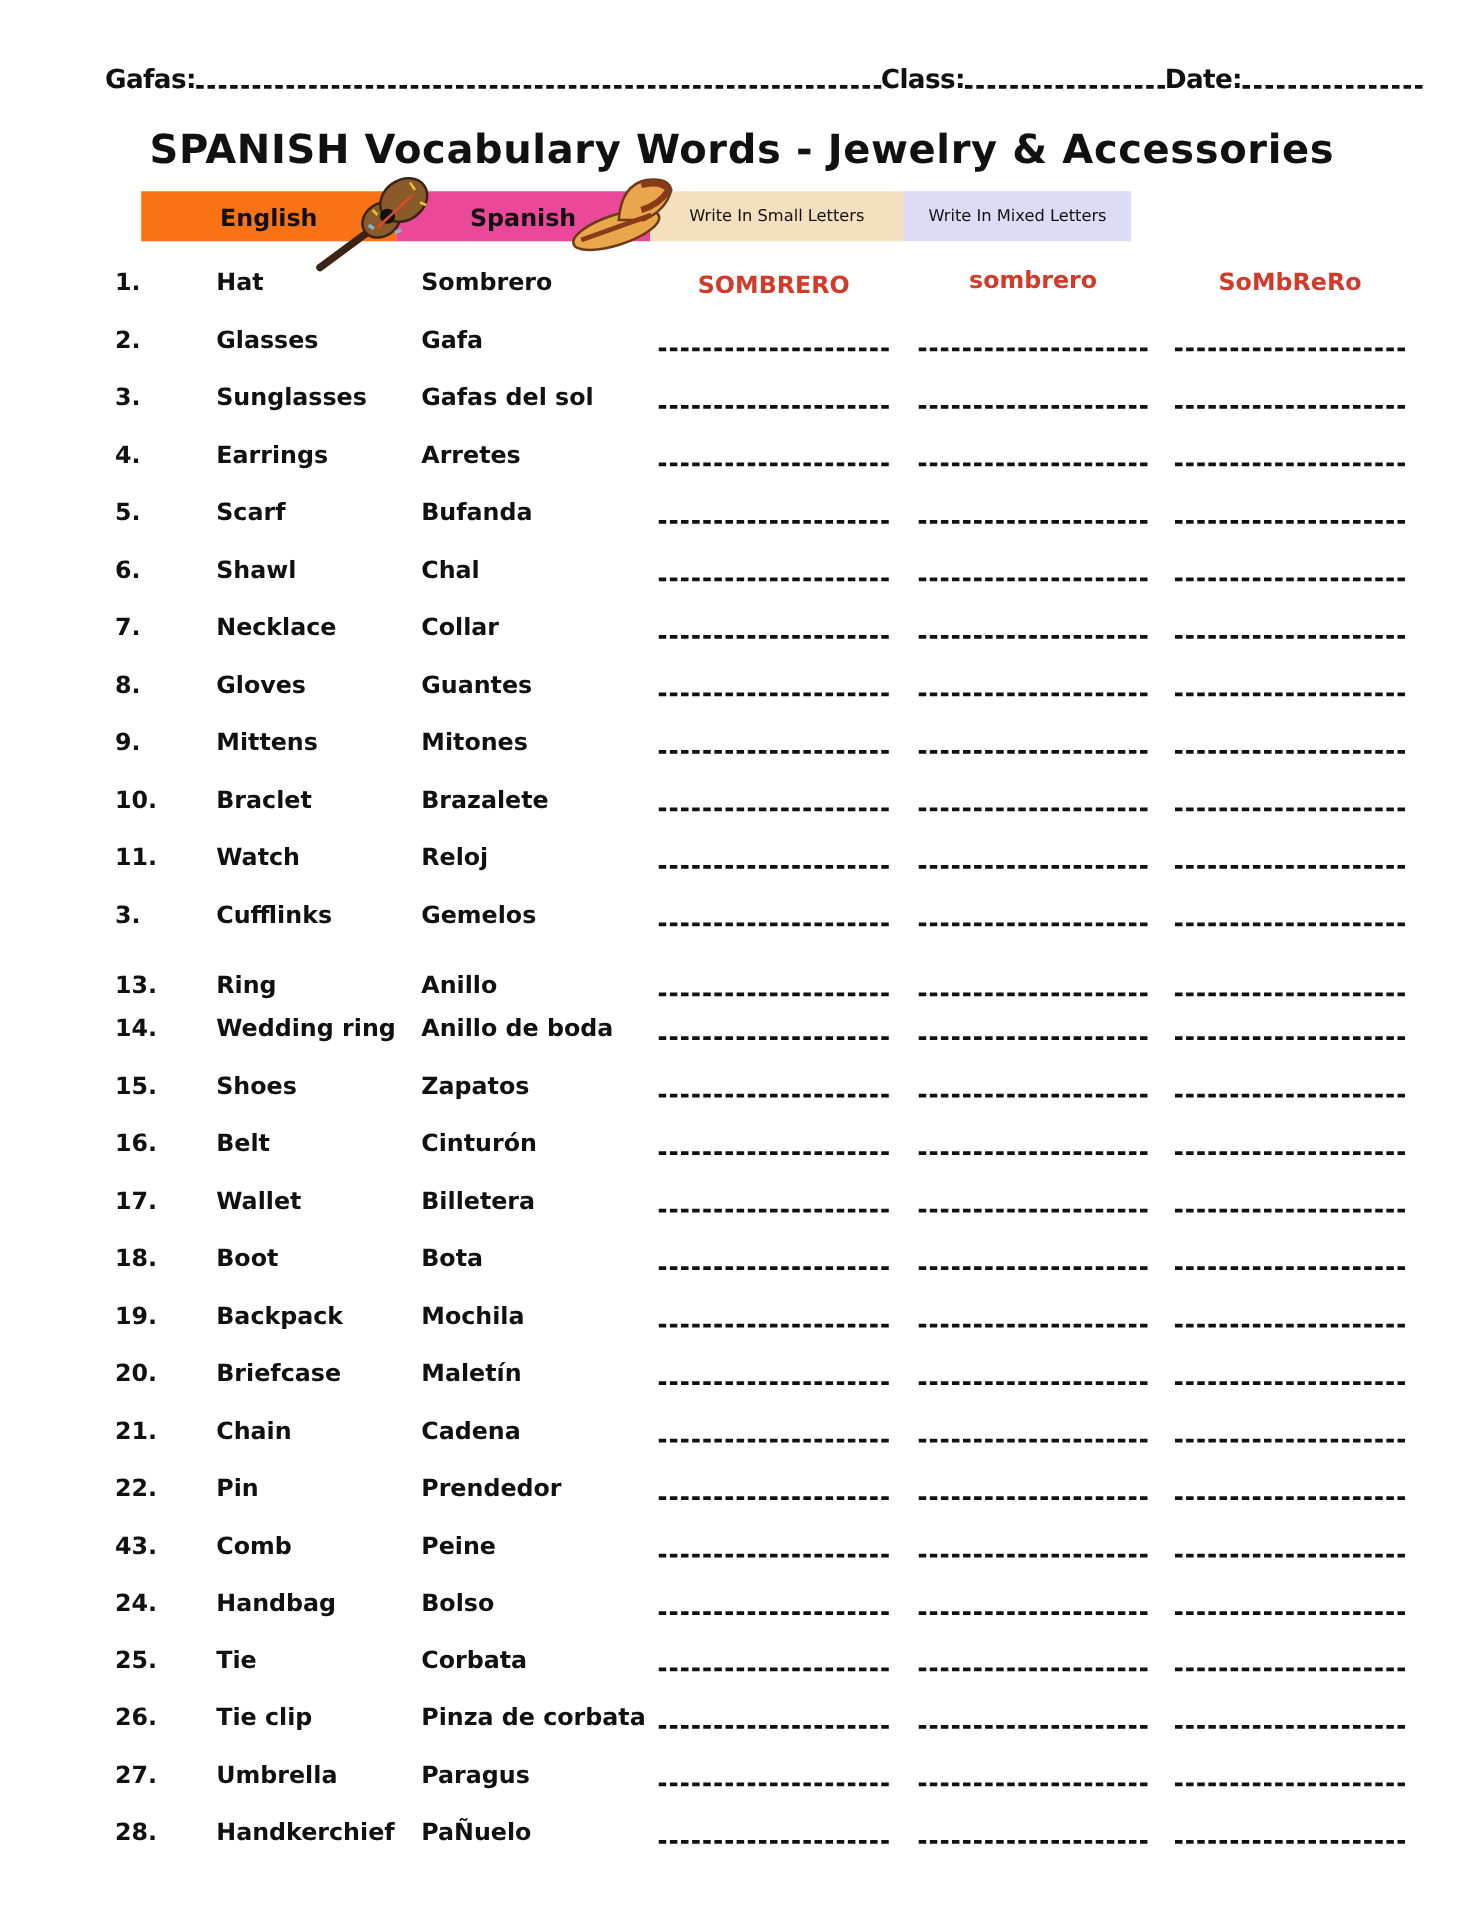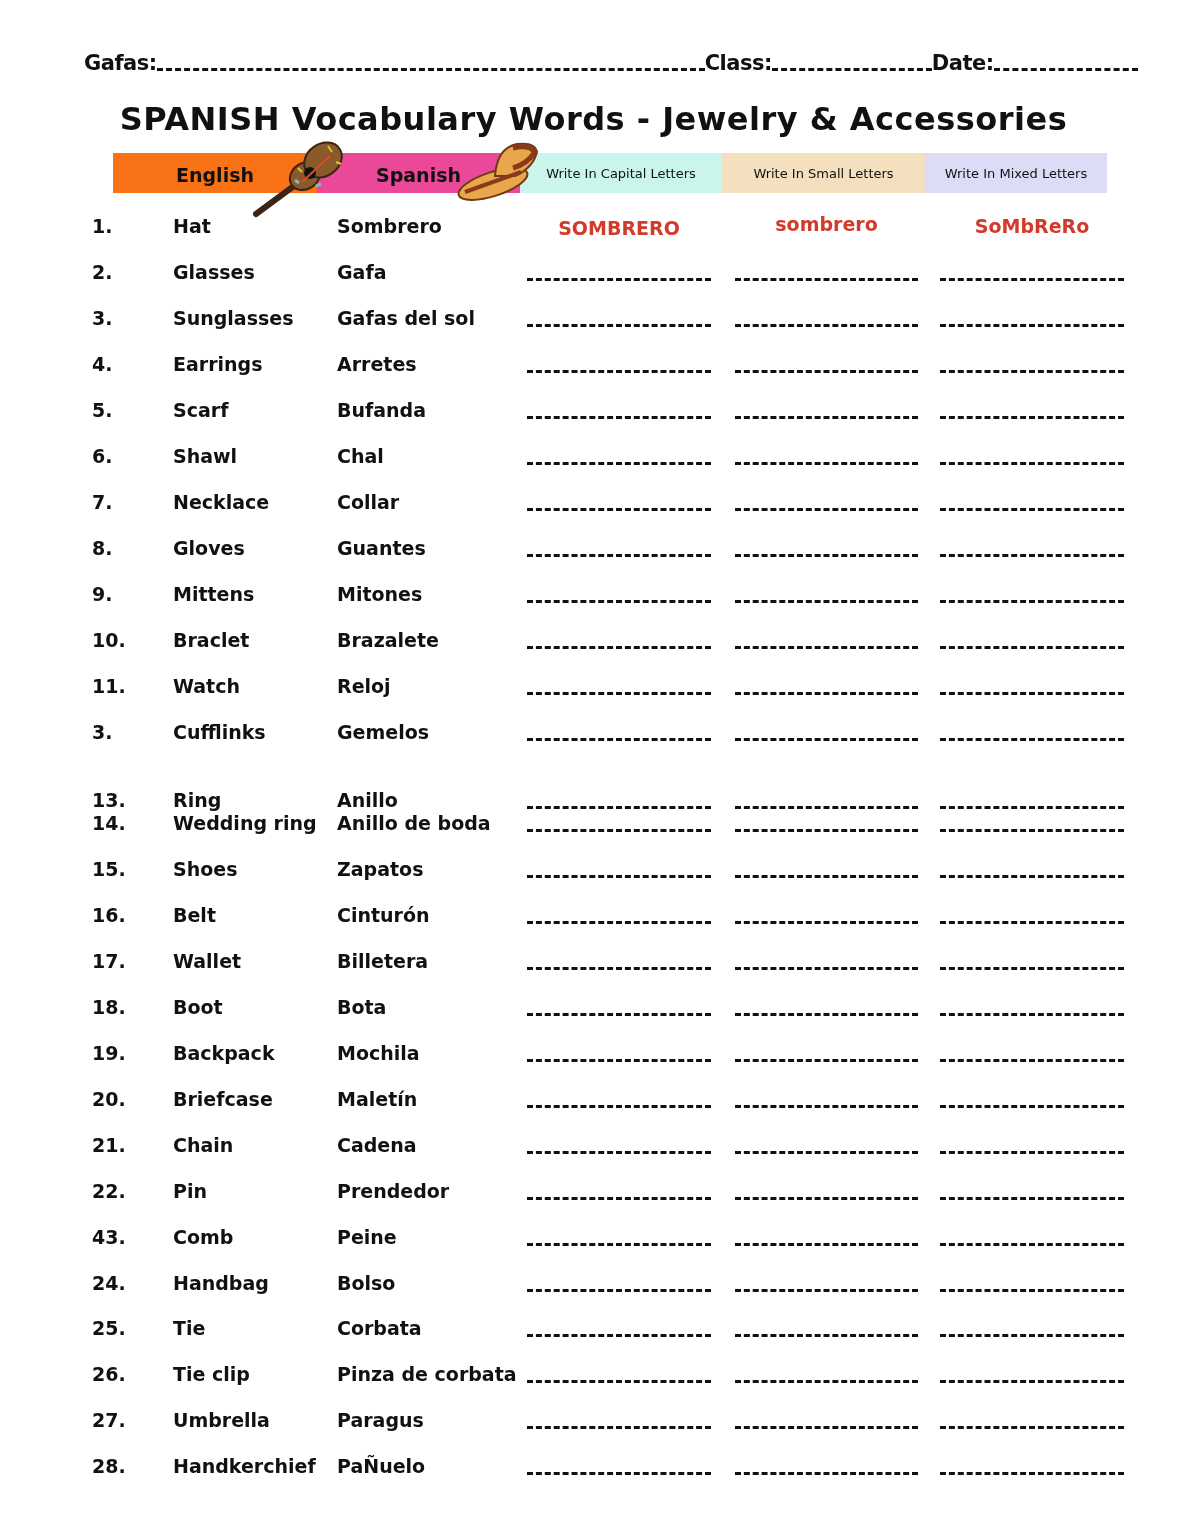--- a/index.html
+++ b/index.html
@@ -36,21 +36,20 @@
 
 <div class="namebar">
   <span>Gafas:</span><span class="blank" style="width:548px"></span><span>Class:</span><span class="blank" style="width:160px"></span><span>Date:</span><span class="blank" style="width:144px"></span>
 </div>
 
 <div class="title">SPANISH Vocabulary Words - Jewelry &amp; Accessories</div>
 
 <div class="header">
   <div class="hcell big" style="width:204px;background:#f97316">English</div>
   <div class="hcell big" style="width:203px;background:#ec4899">Spanish</div>
-  <div class="hcell small" style="width:202px;background:#c9f5ec">Write In Capital Letters</div>
   <div class="hcell small" style="width:203px;background:#f4e0bf">Write In Small Letters</div>
   <div class="hcell small" style="width:182px;background:#dcdcf6">Write In Mixed Letters</div>
 </div>
 
 <svg class="icon-guitar" viewBox="0 0 95 80">
   <line x1="6" y1="76" x2="52" y2="42" stroke="#3b2414" stroke-width="6" stroke-linecap="round"></line>
   <ellipse cx="55" cy="38" rx="16" ry="13" fill="#8a5a2b" stroke="#3b2414" stroke-width="2" transform="rotate(-35 55 38)"></ellipse>
   <ellipse cx="73" cy="22" rx="20" ry="16" fill="#8a5a2b" stroke="#3b2414" stroke-width="2" transform="rotate(-35 73 22)"></ellipse>
   <circle cx="60" cy="35" r="6" fill="#111"></circle>
   <line x1="52" y1="44" x2="80" y2="18" stroke="#e04a2a" stroke-width="2"></line>
@@ -155,21 +154,21 @@
     <span class="line l3"></span>
   </div>
   <div class="row" style="top:506px">
     <span class="num">3.</span>
     <span class="en">Cufflinks</span>
     <span class="es">Gemelos</span>
     <span class="line l1"></span>
     <span class="line l2"></span>
     <span class="line l3"></span>
   </div>
-  <div class="row" style="top:574px">
+  <div class="row" style="top:562px">
     <span class="num">13.</span>
     <span class="en">Ring</span>
     <span class="es">Anillo</span>
     <span class="line l1"></span>
     <span class="line l2"></span>
     <span class="line l3"></span>
   </div>
   <div class="row" style="top:597px">
     <span class="num">14.</span>
     <span class="en">Wedding ring</span>

